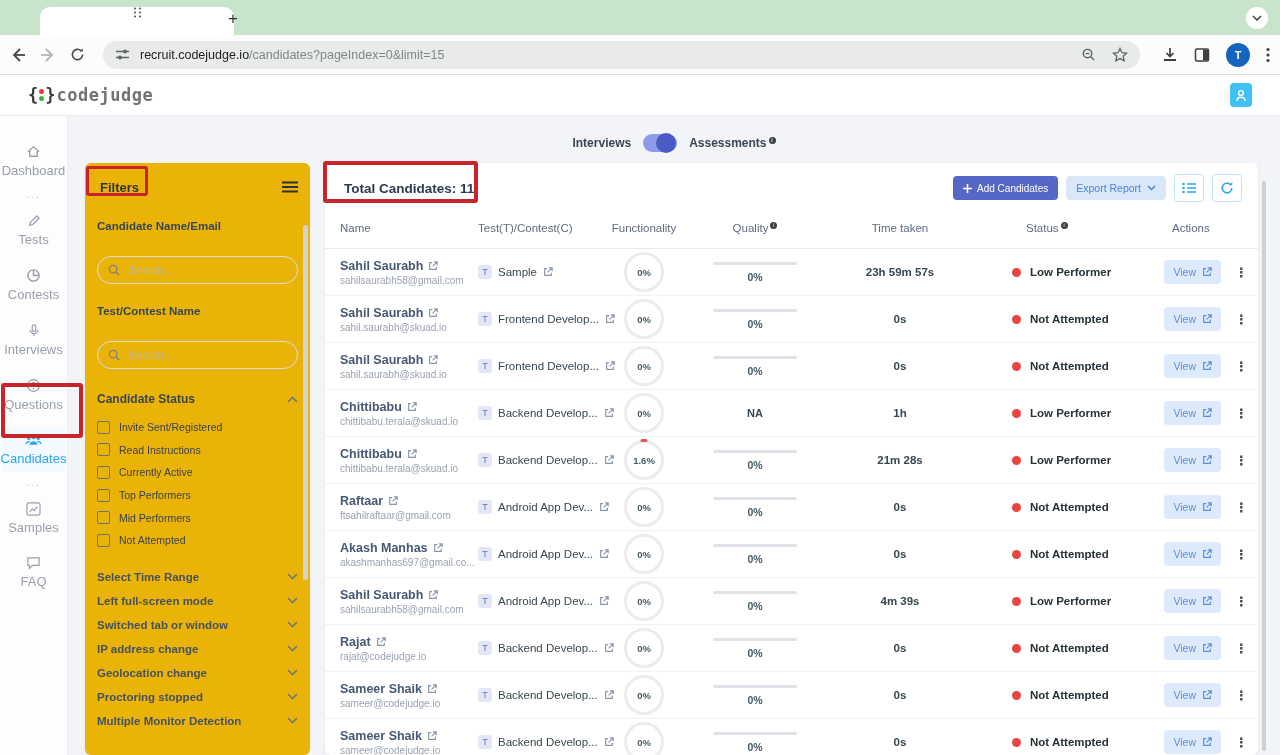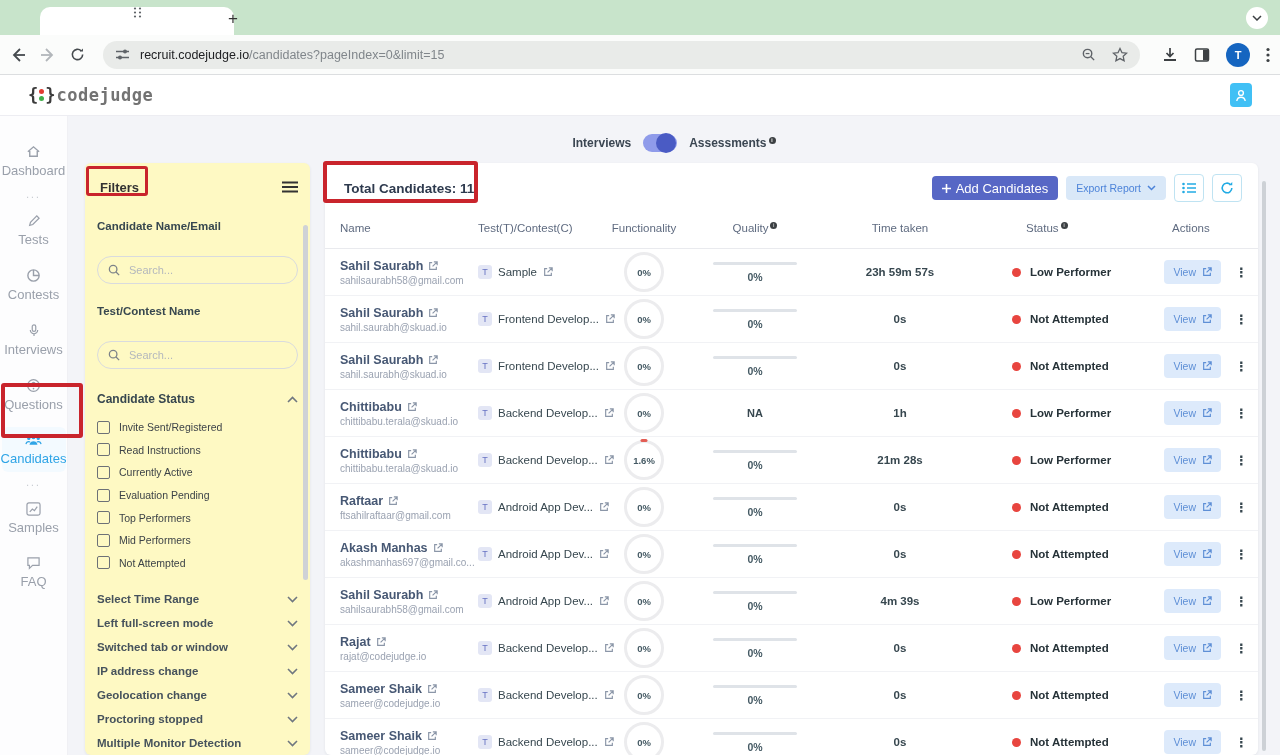--- a/index.html
+++ b/index.html
@@ -53,21 +53,21 @@
   .sb-sep{color:#c3c7cd;font-size:10px;letter-spacing:2px;margin:-4px 0 8px 0;}
   
   .togglerow{position:absolute;left:68px;top:12px;width:1212px;height:30px;display:flex;
        align-items:center;justify-content:center;gap:12px;}
   .tg-label{font-size:12px;color:#3b4652;font-weight:bold;}
   .switch{width:34px;height:18px;border-radius:9px;background:#8f9bea;position:relative;}
   .switch .knob{position:absolute;right:1px;top:-1px;width:20px;height:20px;border-radius:50%;background:#4a5bc4;}
   .idot{display:inline-flex;width:7px;height:7px;border-radius:50%;background:#3c4043;color:#fff;
        font-size:5px;align-items:center;justify-content:center;vertical-align:super;margin-left:2px;font-style:normal;}
   
-  .filters{position:absolute;left:85px;top:47px;width:225px;height:592px;background:#fef9c3;border-radius:6px;
+  .filters{position:absolute;left:85px;top:47px;width:225px;height:592px;background:#eab308;border-radius:6px;
        box-shadow:0 1px 3px rgba(40,50,70,.08);padding:12px 12px 0 12px;box-sizing:border-box;overflow:hidden;}
   .fp-head{display:flex;justify-content:space-between;align-items:center;height:24px;}
   .fp-title{font-size:13px;font-weight:bold;color:#333;padding-left:3px;}
   .fl-label{font-size:11.5px;font-weight:bold;color:#37474f;margin-top:21px;}
   .srch{margin-top:24px;height:26px;border:1px solid #d9dbde;border-radius:14px;display:flex;align-items:center;
        padding:0 10px;gap:7px;color:#9aa0a6;}
   .srch input{border:none;outline:none;font-size:11px;color:#444;width:140px;background:transparent;
        font-family:inherit;}
   .srch input::placeholder{color:#b4b8bd;}
   .fl-sect{display:flex;justify-content:space-between;align-items:center;margin-top:23px;}
@@ -81,21 +81,21 @@
   .sect-row .t{font-size:11.5px;color:#46525c;font-weight:bold;}
   .chev{color:#6f7780;}
   .fscroll{position:absolute;right:2px;top:62px;width:5px;height:355px;background:#cfd2d6;border-radius:3px;}
   
   .main{position:absolute;left:325px;top:47px;width:933px;height:592px;background:#fff;border-radius:6px;
        box-shadow:0 1px 3px rgba(40,50,70,.08);box-sizing:border-box;overflow:hidden;}
   .m-top{display:flex;justify-content:space-between;align-items:center;padding:11px 16px 6px 16px;}
   .m-total{font-size:13.5px;font-weight:bold;color:#2e3a4e;padding-left:3px;}
   .m-actions{display:flex;gap:8px;align-items:center;}
   .btn-add{background:#5767c5;color:#fff;border:none;border-radius:4px;height:24px;padding:0 10px;
-       font-size:13px;display:flex;align-items:center;gap:5px;font-family:inherit;}
+       font-size:10px;display:flex;align-items:center;gap:5px;font-family:inherit;}
   .btn-exp{background:#d9e8f8;color:#4c83d9;border:none;border-radius:4px;height:24px;padding:0 10px;
        font-size:10.5px;display:flex;align-items:center;gap:6px;font-family:inherit;}
   .ibtn{width:28px;height:26px;border:1px solid #bfe3f2;background:#fff;border-radius:4px;color:#22abe4;
        display:flex;align-items:center;justify-content:center;}
   
   .thead,.trow{display:grid;grid-template-columns:138px 130px 72px 150px 140px 170px 1fr;
        align-items:center;padding-left:15px;}
   .thead{height:40px;border-bottom:1px solid #e9eaee;font-size:11.5px;color:#5f6b80;}
   .th-c{text-align:center;}
   .th-status{padding-left:56px;}
@@ -395,24 +395,20 @@
         <div class="chk-row">
     <span class="box"></span>
     <span class="lbl">Read Instructions</span>
   </div>
         <div class="chk-row">
     <span class="box"></span>
     <span class="lbl">Currently Active</span>
   </div>
         <div class="chk-row">
     <span class="box"></span>
-    <span class="lbl">Evaluation Pending</span>
-  </div>
-        <div class="chk-row">
-    <span class="box"></span>
     <span class="lbl">Top Performers</span>
   </div>
         <div class="chk-row">
     <span class="box"></span>
     <span class="lbl">Mid Performers</span>
   </div>
         <div class="chk-row">
     <span class="box"></span>
     <span class="lbl">Not Attempted</span>
   </div>

